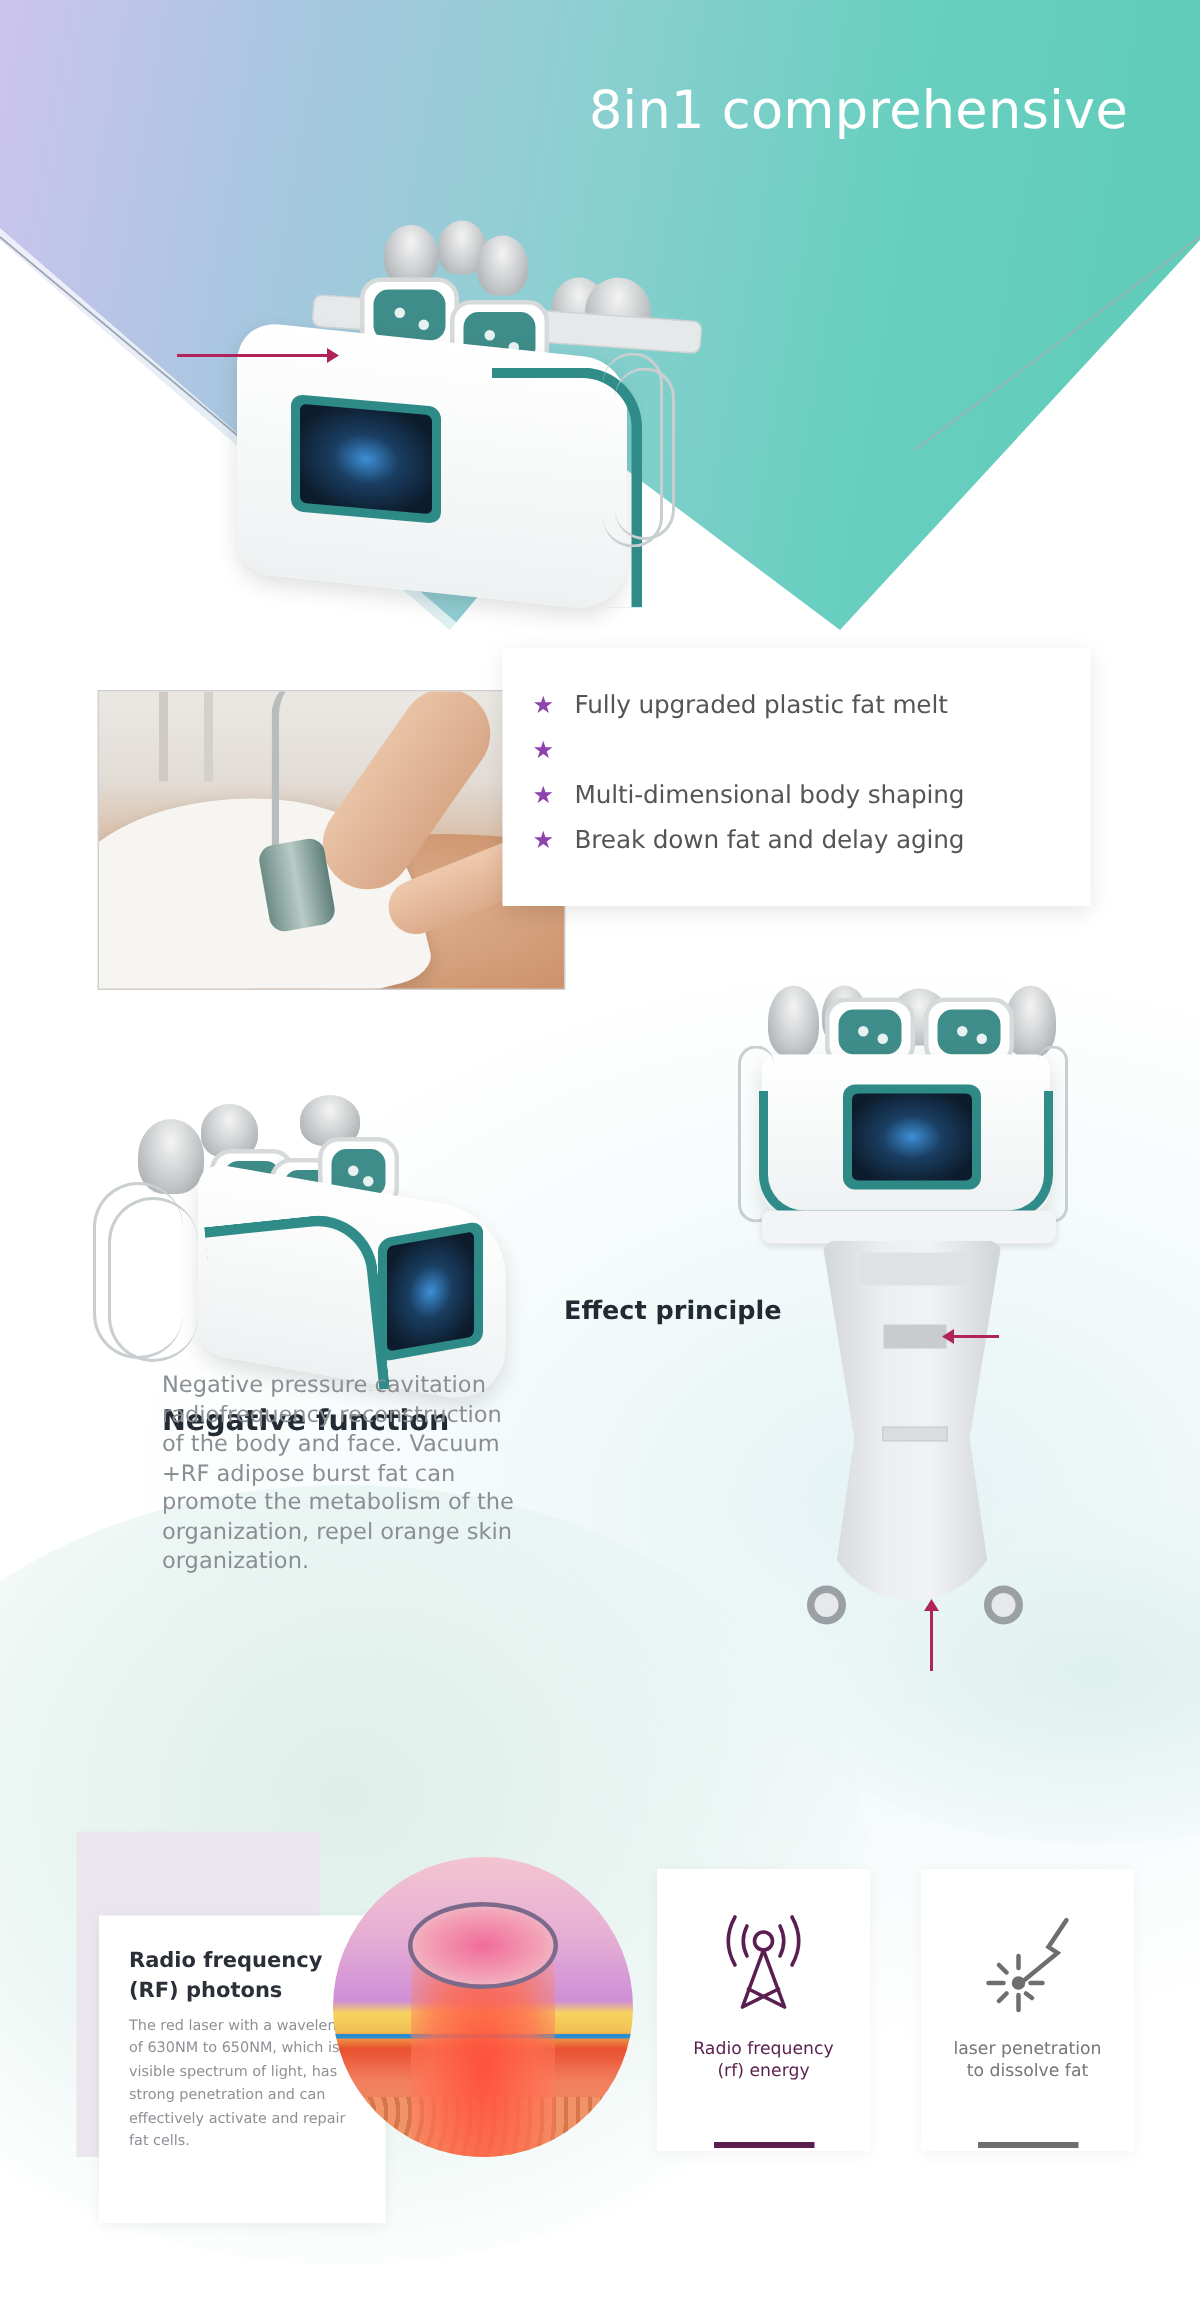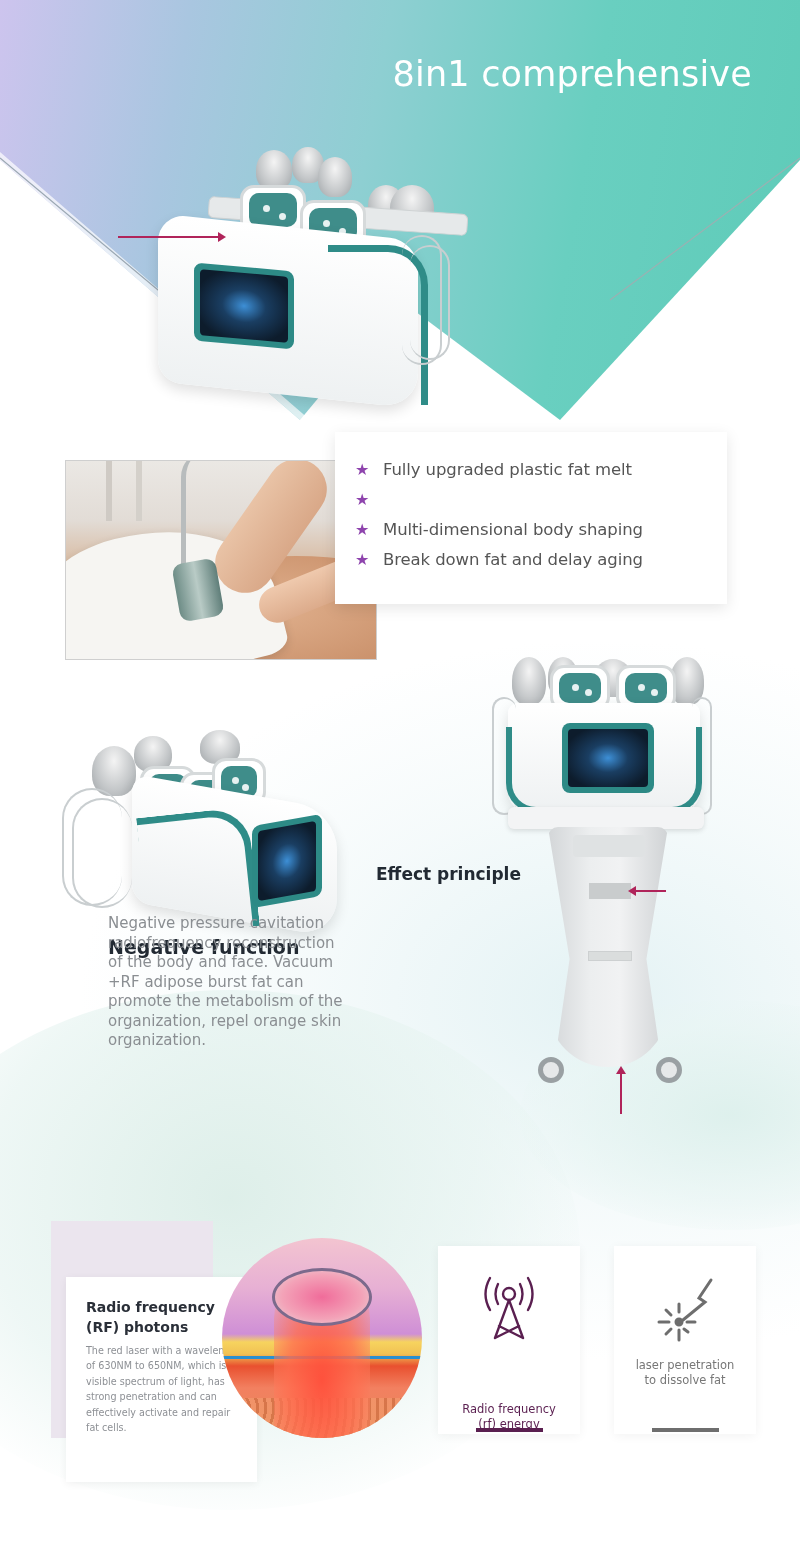--- a/index.html
+++ b/index.html
@@ -104,21 +104,21 @@
   .skin-circle .glow { position: absolute; left: 52px; top: 40px; width: 96px; height: 170px; border-radius: 40px 40px 10px 10px; background: radial-gradient(ellipse at 50% 60%, rgba(255,80,60,0.95) 0%, rgba(255,110,80,0.8) 50%, rgba(255,140,110,0.3) 85%); }
   .skin-circle .cap { position: absolute; left: 50px; top: 30px; width: 100px; height: 58px; border-radius: 50%; border: 3px solid #7c6a8c; background: radial-gradient(ellipse at 50% 50%, #f06c9a 0%, #f3a3b8 60%, #e8d9dc 100%); }
   .skin-circle .blue { position: absolute; left: 0; top: 118px; width: 200px; height: 3px; background: #2a8fd0; }
   .skin-circle .fat { position: absolute; left: 0; top: 160px; width: 200px; height: 40px; background: repeating-radial-gradient(circle at 10px 10px, #c46a3a 0 3px, #f3a070 3px 8px); opacity: 0.55; }
 
   .icon-card { position: absolute; top: 1246px; width: 142px; height: 188px; background: #ffffff; box-shadow: 0 2px 10px rgba(0,0,0,0.05); }
   .icon-card.c1 { left: 438px; }
   .icon-card.c2 { left: 614px; }
   .icon-card .ic { position: absolute; left: 41px; top: 28px; width: 60px; height: 68px; }
   .icon-card .label { position: absolute; left: 0; top: 112px; width: 142px; text-align: center; font-size: 11.5px; line-height: 15px; font-family: "DejaVu Sans", sans-serif; }
-  .icon-card.c1 .label { color: #5a1f50; margin-top: 44px; }
+  .icon-card.c1 .label { color: #5a1f50; }
   .icon-card.c2 .label { color: #777; }
   .icon-card .bar { position: absolute; left: 38px; bottom: 2px; width: 67px; height: 4px; }
 </style>
 </head>
 <body>
 
 <div class="page">
 
   <div class="hero-bg"></div>
   <svg class="hero-cut" viewBox="0 0 800 420" preserveAspectRatio="none">

